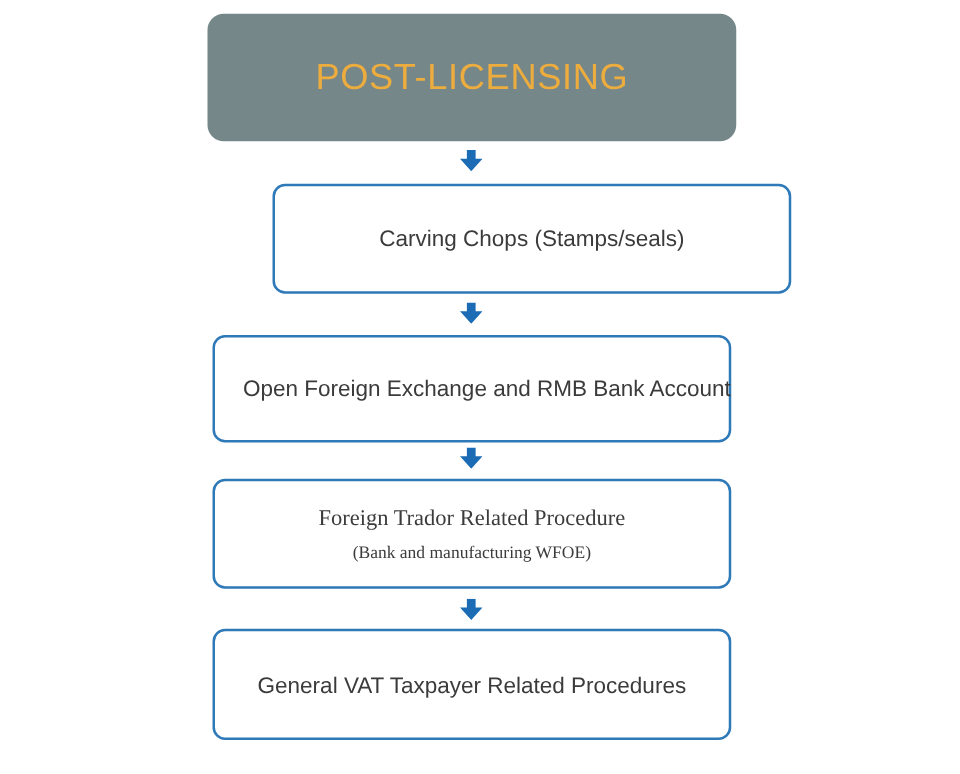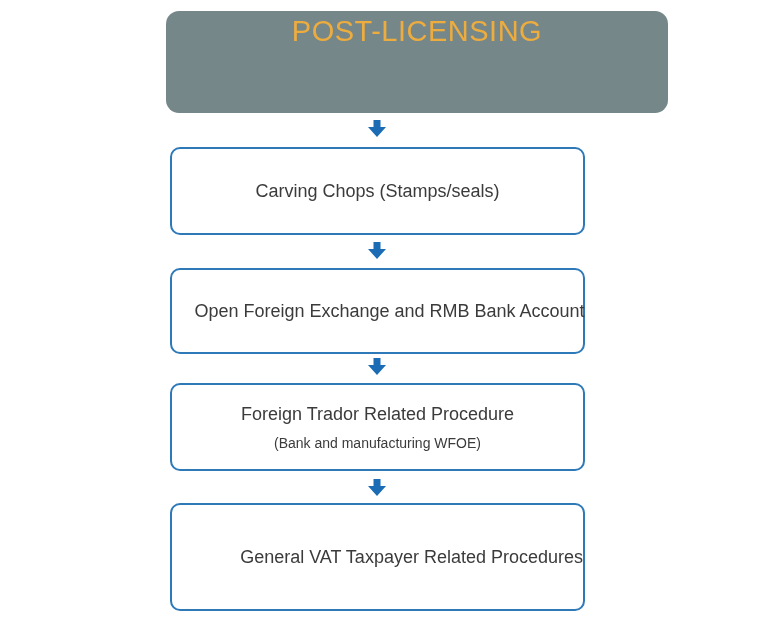--- a/index.html
+++ b/index.html
@@ -9,25 +9,25 @@
     background: #ffffff;
     font-family: "Liberation Sans", sans-serif;
     position: relative;
     overflow: hidden;
   }
   .flowchart { position: absolute; inset: 0; }
 
   .header-box {
     position: absolute;
     left: 166px; top: 11px;
-    width: 502px; height: 102px;
+    width: 423px; height: 102px;
     background: var(--header-bg, #768789);
     border-radius: 13px;
     display: flex; flex-direction: column;
-    align-items: center; justify-content: flex-start;
+    align-items: center; justify-content: center;
     text-align: center;
   }
   .header-line {
     color: var(--header-text, #EDAC3E);
     font-size: 29px;
     line-height: 40px;
     letter-spacing: 0.5px;
     white-space: nowrap;
   }
 
@@ -37,24 +37,24 @@
     width: 415px;
     background: #ffffff;
     border: 2px solid var(--box-border, #2E79B8);
     border-radius: 10px;
     box-sizing: border-box;
     display: flex; flex-direction: column;
     align-items: center; justify-content: center;
     gap: 10px;
     text-align: center;
   }
-  #stage-box-1 { top: 147px; height: 88px; }
+  #stage-box-1 { top: 147px; height: 88px; margin-left: 48px; }
   #stage-box-2 { top: 268px; height: 86px; padding-left: 24px; }
-  #stage-box-3 { top: 383px; height: 88px; }
-  #stage-box-4 { top: 503px; height: 108px; align-items: flex-end; }
+  #stage-box-3 { top: 383px; height: 88px; font-family: Liberation Serif, serif; }
+  #stage-box-4 { top: 503px; height: 89px; }
 
   .stage-label {
     color: var(--box-text, #3B3B3B);
     font-size: 18px;
     line-height: 22px;
     white-space: nowrap;
   }
   .stage-sublabel {
     color: var(--box-text, #3B3B3B);
     font-size: 14px;

